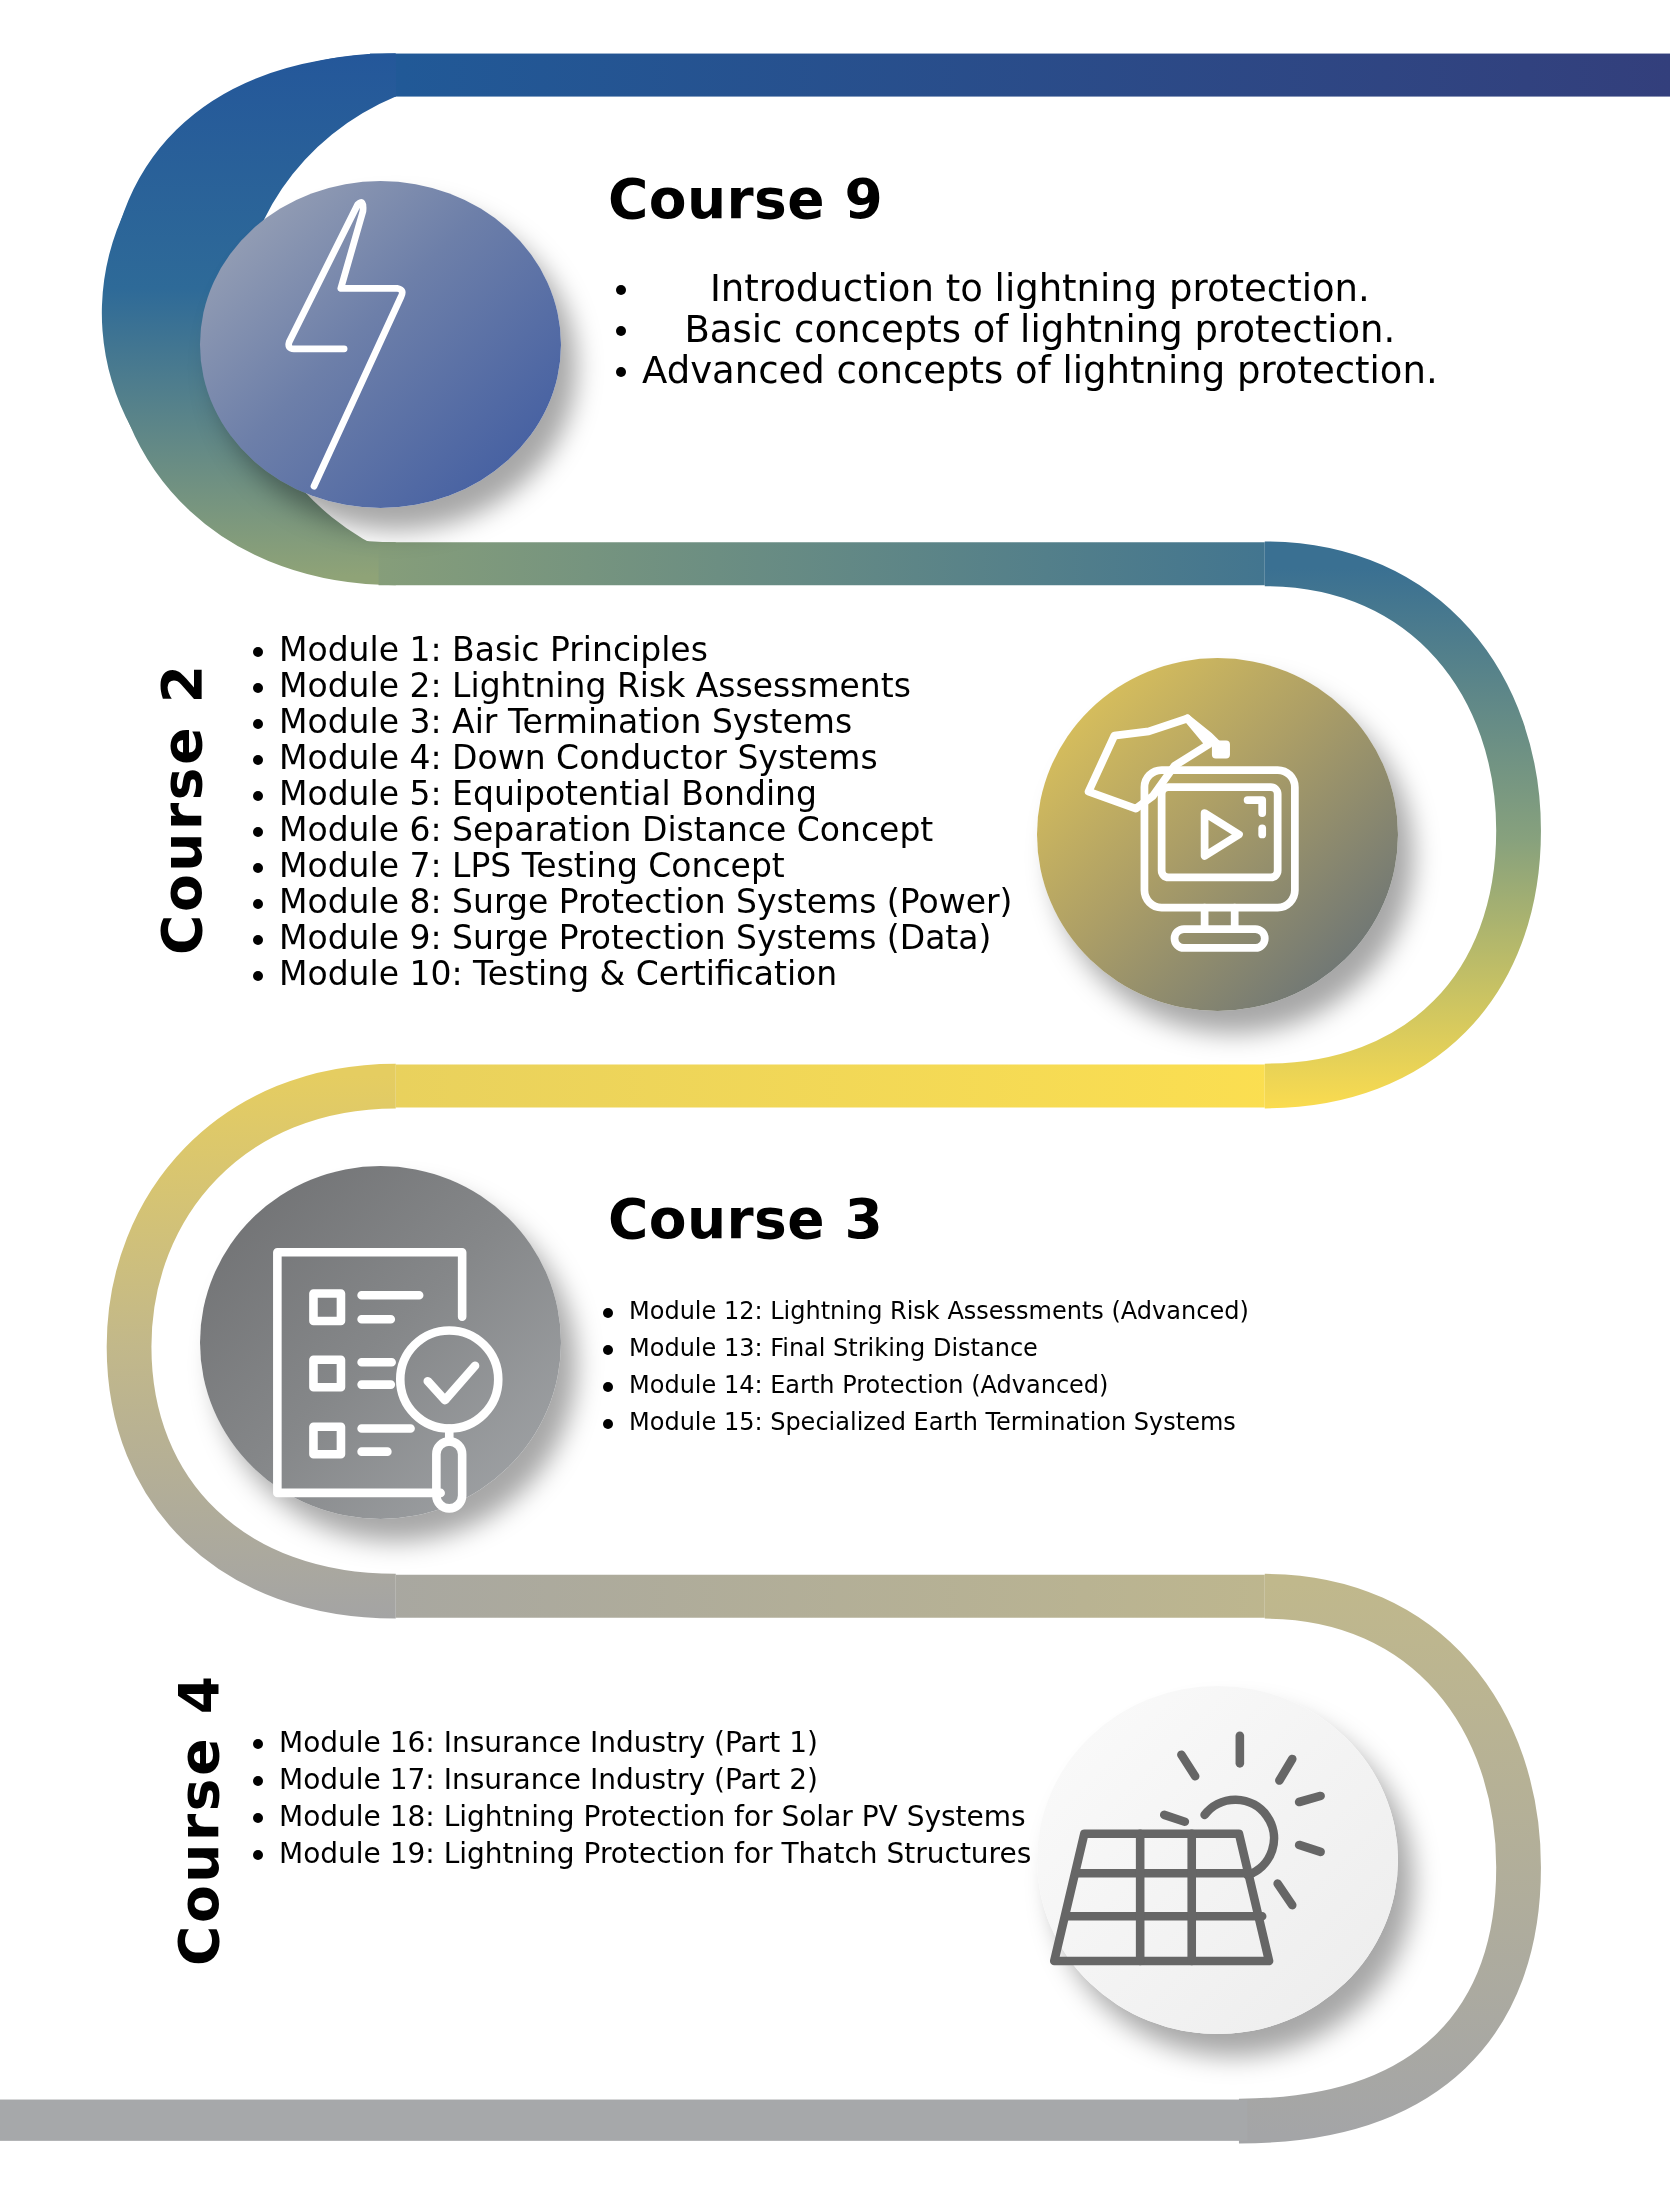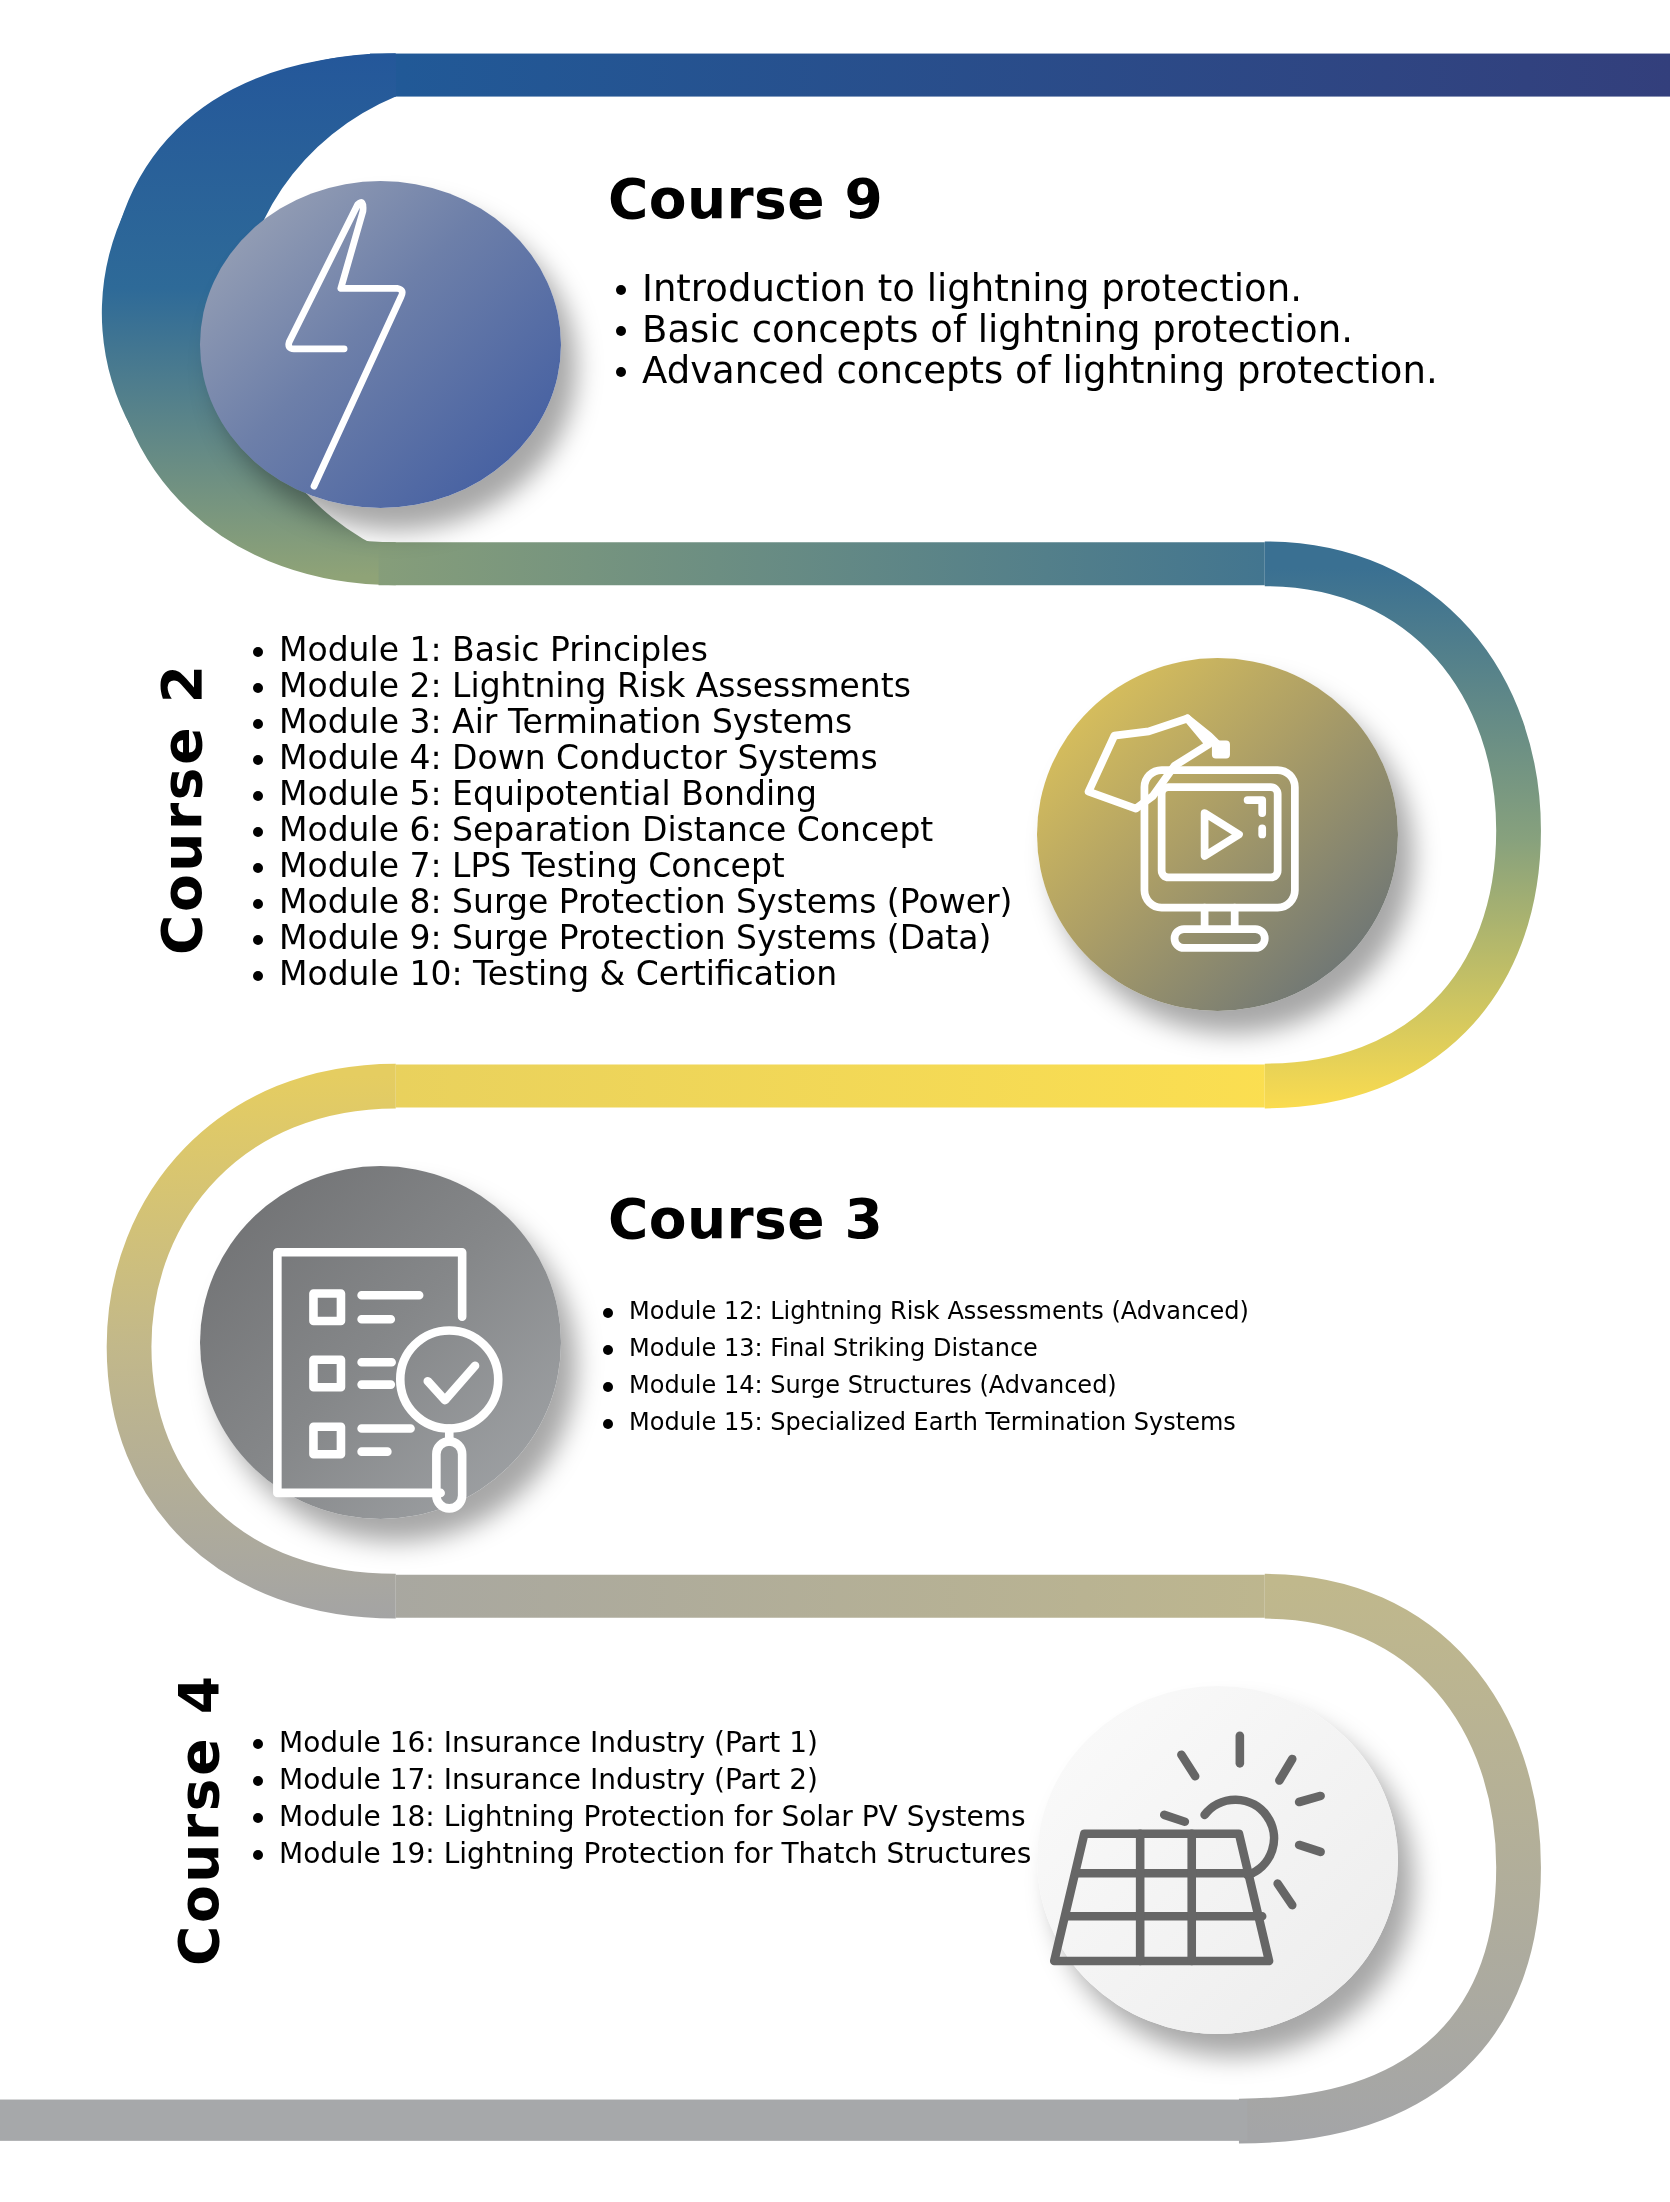--- a/index.html
+++ b/index.html
@@ -83,21 +83,21 @@
   <rect x="0" y="2440" width="1450" height="48" fill="#a6a8aa"></rect>
 </svg>
 
 <section>
   <div class="circle" style="left:200px;top:181px;width:361px;height:327px;background:linear-gradient(135deg,#a2a9b8 0%,#6d7fa9 45%,#3b58a0 100%);">
     <svg viewBox="0 0 420 380">
       <path d="M 175 260 L 100 260 Q 90 260 93 250 L 195 45 Q 205 35 203 55 L 170 170 L 255 170 Q 265 172 260 182 L 130 465" transform="scale(0.78) translate(40,-10)" fill="none" stroke="#ffffff" stroke-width="10" stroke-linejoin="round" stroke-linecap="round"></path>
     </svg>
   </div>
   <div class="course-title" style="left:608px;top:172px;">Course 9</div>
-  <ul class="mods c1" style="left:611px;top:268px;">
+  <ul class="mods c1" style="left:611px;top:268px;text-align:center;">
     <li>Introduction to lightning protection.</li>
     <li>Basic concepts of lightning protection.</li>
     <li>Advanced concepts of lightning protection.</li>
   </ul>
 </section>
 
 <section>
   <div class="course-title-vertical" style="left:155px;top:955px;">Course 2</div>
   <ul class="mods c2" style="left:248px;top:632px;">
     <li>Module 1: Basic Principles</li>
@@ -146,21 +146,21 @@
         <path d="M 265 250 L 285 272 L 320 232"></path>
         <path d="M 290 305 L 290 320"></path>
         <rect x="275" y="320" width="30" height="78" rx="15"></rect>
       </g>
     </svg>
   </div>
   <div class="course-title" style="left:608px;top:1192px;">Course 3</div>
   <ul class="mods c3" style="left:598px;top:1293px;">
     <li>Module 12: Lightning Risk Assessments (Advanced)</li>
     <li>Module 13: Final Striking Distance</li>
-    <li>Module 14: Surge Structures (Advanced)</li>
+    <li>Module 14: Earth Protection (Advanced)</li>
     <li>Module 15: Specialized Earth Termination Systems</li>
   </ul>
 </section>
 
 <section>
   <div class="course-title-vertical" style="left:172px;top:1966px;">Course 4</div>
   <ul class="mods c4" style="left:248px;top:1724px;">
     <li>Module 16: Insurance Industry (Part 1)</li>
     <li>Module 17: Insurance Industry (Part 2)</li>
     <li style="width:619px;">Module 18: Lightning Protection for Solar PV Systems</li>

